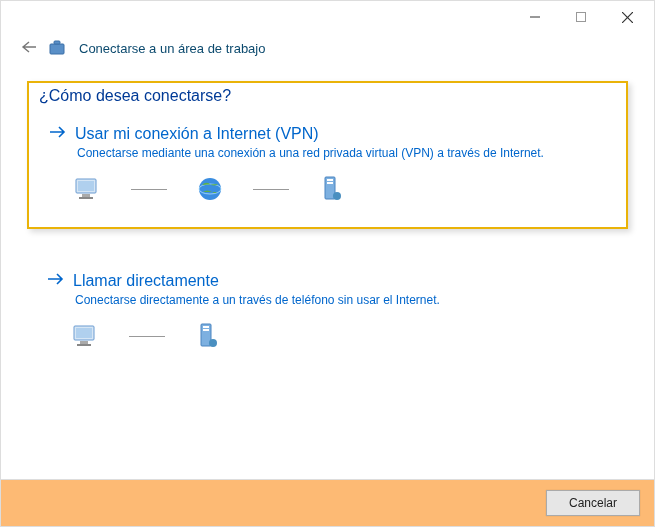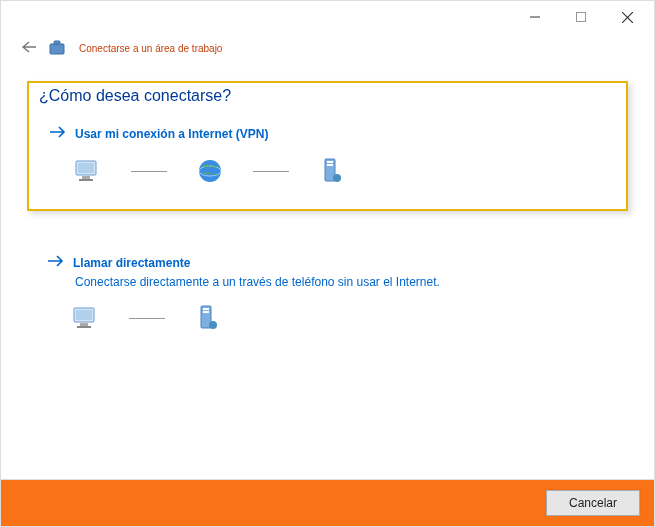--- a/index.html
+++ b/index.html
@@ -38,22 +38,22 @@
   }
   .back-arrow {
     color: #666;
     font-size: 14px;
   }
   .folder-icon {
     width: 18px; height: 18px;
     display: inline-flex; align-items:center; justify-content:center;
   }
   .header-title {
-    color: #c2410c;
-    font-size: 10px;
+    color: #0c4a6e;
+    font-size: 13px;
   }
   .content {
     padding: 14px 26px;
   }
   .highlight-box {
     border: 2px solid #eab308;
     padding: 4px 8px 14px 8px;
     margin-bottom: 40px;
     box-shadow: 3px 3px 6px rgba(0,0,0,0.15);
   }
@@ -72,22 +72,22 @@
     display: flex;
     align-items: center;
     gap: 8px;
   }
   .arrow-right {
     color: #0066cc;
     font-size: 16px;
   }
   .option-title {
     color: #0066cc;
-    font-size: 12px;
-    font-weight: 700;
+    font-size: 16px;
+    font-weight: 400;
   }
   .option-desc {
     color: #0066cc;
     font-size: 12px;
     padding-left: 28px;
     margin-top: 2px;
     max-width: 560px;
     line-height: 1.35;
   }
   .icon-row {
@@ -112,21 +112,21 @@
   .option2 {
     padding: 0 0 0 20px;
     cursor: pointer;
     margin-top: 43px;
   }
   .footer {
     position: absolute;
     bottom: 0;
     right: 0;
     left: 0;
-    background: #f97316;
+    background: #fdba74;
     border-top: 1px solid #ddd;
     padding: 10px 14px;
     display: flex;
     justify-content: flex-end;
   }
   .cancel-btn {
     background: #e6e6e6;
     border: 1px solid #aaa;
     padding: 5px 22px;
     font-size: 12px;
@@ -179,20 +179,21 @@
 
     <div class="option">
       <div class="option-title-row">
         <span class="arrow-right">
           <svg width="18" height="14">
               <path d="M1 7 H15 M10 2 L15 7 L10 12" stroke="#0066cc" stroke-width="1.6" fill="none"></path>
             </svg>
         </span>
         <span class="option-title">Usar mi conexión a Internet (VPN)</span>
       </div>
+      <div class="option-desc">Conectarse mediante una conexión a una red privada virtual (VPN) a través de Internet.</div>
 
       <div class="icon-row">
         <span class="icon-slot">
           <svg width="28" height="24">
               <rect x="2" y="2" width="20" height="14" rx="1" fill="#d6e6f5" stroke="#6a9bd1"></rect>
               <rect x="4" y="4" width="16" height="10" fill="#b0d0ee"></rect>
               <rect x="8" y="17" width="8" height="3" fill="#aaa"></rect>
               <rect x="5" y="20" width="14" height="2" fill="#888"></rect>
             </svg>
         </span>

